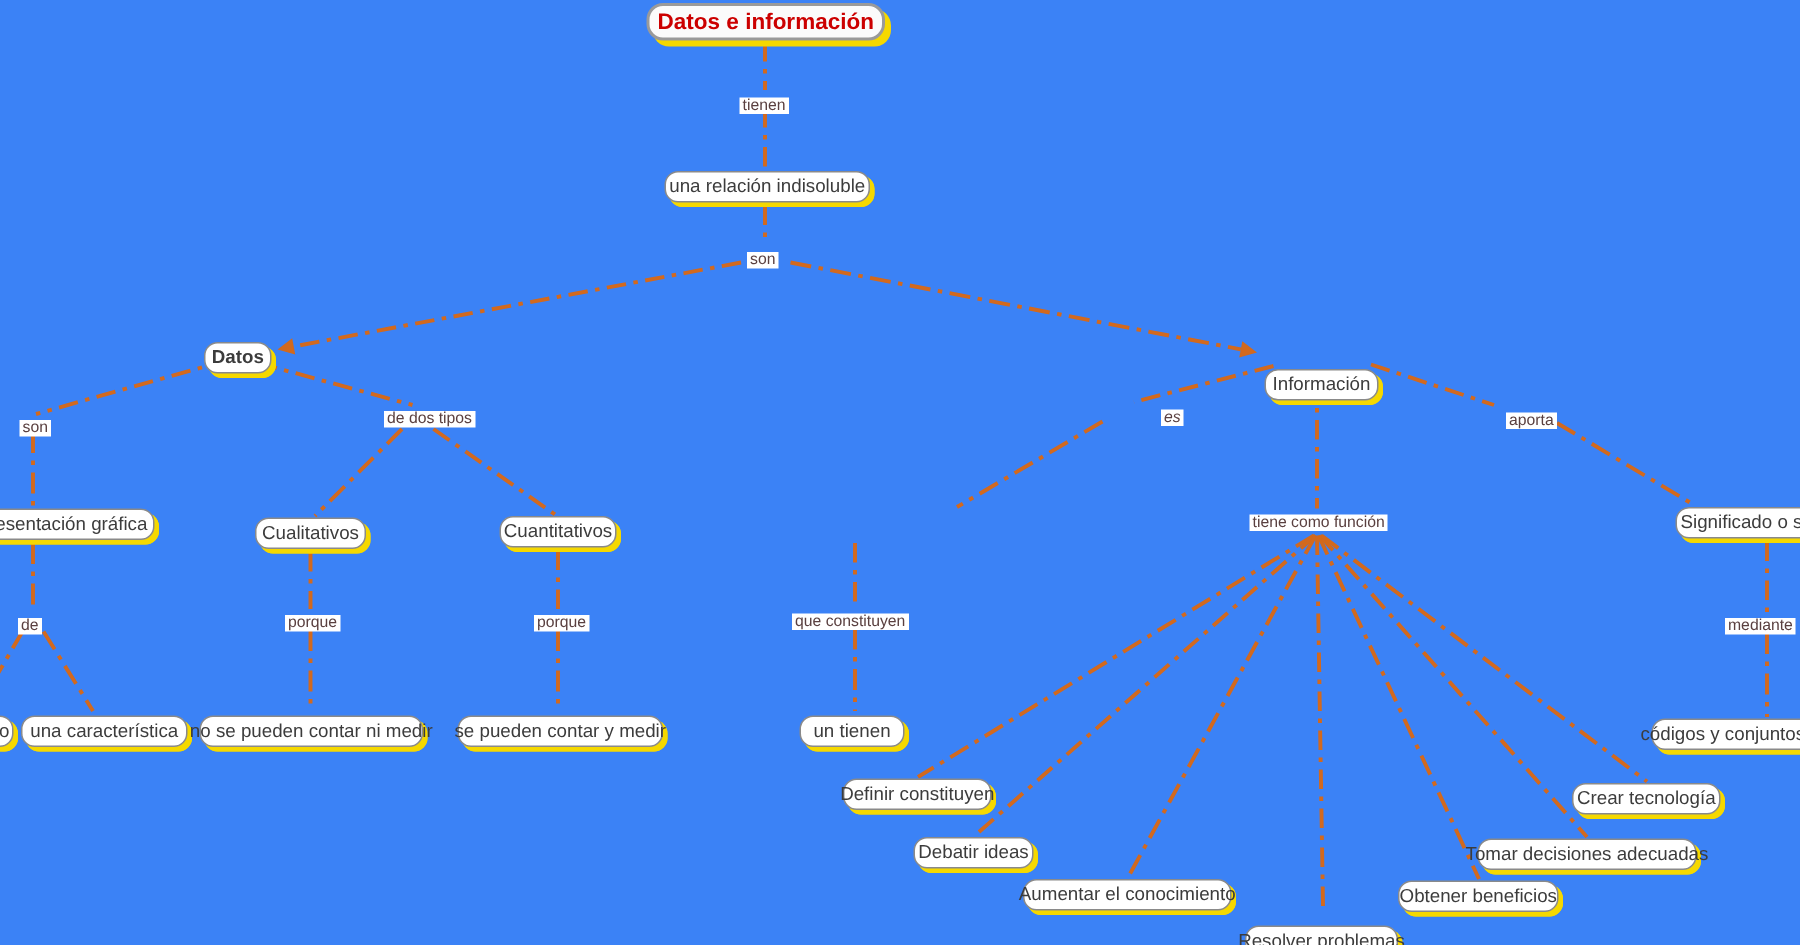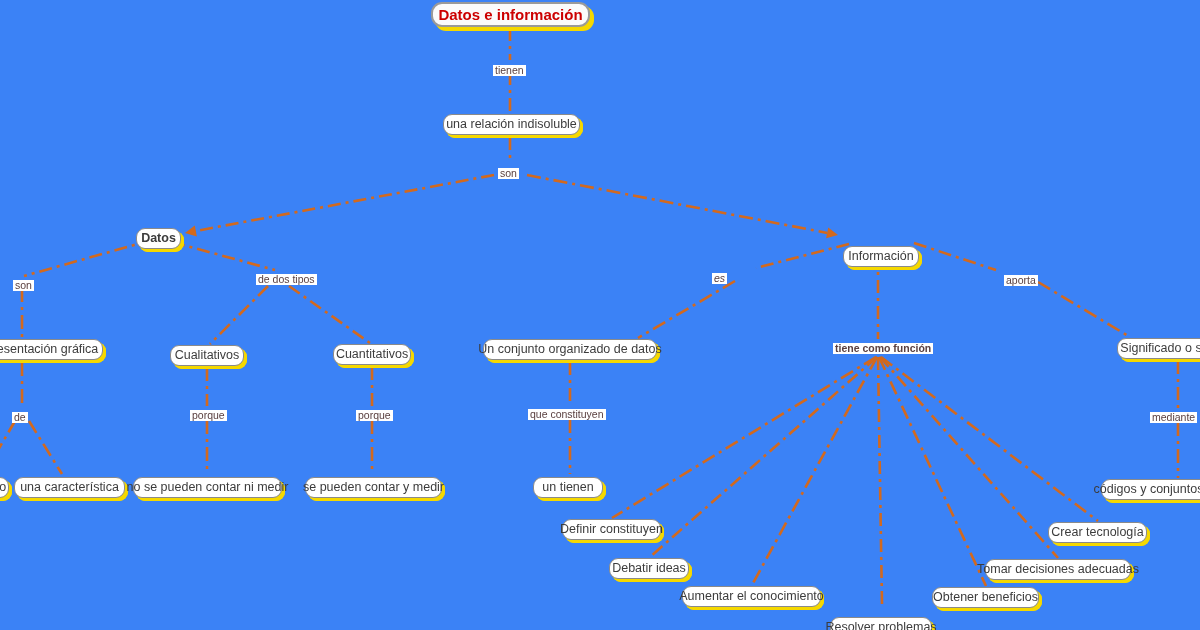--- a/index.html
+++ b/index.html
@@ -186,23 +186,20 @@
     </div>
     <div class="node" style="left: -35px; top: 339px; width: 138px;">
       <span>Representación gráfica</span>
     </div>
     <div class="node" style="left: 170px; top: 345px; width: 74px;">
       <span>Cualitativos</span>
     </div>
     <div class="node" style="left: 333px; top: 344px; width: 78px;">
       <span>Cuantitativos</span>
     </div>
-    <div class="node" style="left: 483px; top: 339px; width: 174px;">
-      <span>Un conjunto organizado de datos</span>
-    </div>
     <div class="node" style="left: 1117px; top: 338px; width: 122px;">
       <span>Significado o sentido</span>
     </div>
     <div class="node" style="left: -48px; top: 477px; width: 57px;">
       <span>un hecho</span>
     </div>
     <div class="node" style="left: 14px; top: 477px; width: 111px;">
       <span>una característica</span>
     </div>
     <div class="node" style="left: 133px; top: 477px; width: 149px;">
@@ -235,21 +232,21 @@
     <div class="node" style="left: 985px; top: 559px; width: 146px;">
       <span>Tomar decisiones adecuadas</span>
     </div>
     <div class="node" style="left: 1048px; top: 522px; width: 99px;">
       <span>Crear tecnología</span>
     </div>
     <div class="edge-label" style="left: 493px; top: 65px;">tienen</div>
     <div class="edge-label" style="left: 498px; top: 168px;">son</div>
     <div class="edge-label" style="left: 13px; top: 280px;">son</div>
     <div class="edge-label" style="left: 256px; top: 274px;">de dos tipos</div>
-    <div class="edge-label" style="left: 712px; top: 273px; font-style: italic;">es</div>
+    <div class="edge-label" style="left: 774px; top: 273px; font-style: italic;">es</div>
     <div class="edge-label" style="left: 1004px; top: 275px;">aporta</div>
     <div class="edge-label" style="left: 12px; top: 412px;">de</div>
     <div class="edge-label" style="left: 190px; top: 410px;">porque</div>
     <div class="edge-label" style="left: 356px; top: 410px;">porque</div>
     <div class="edge-label" style="left: 528px; top: 409px;">que constituyen</div>
-    <div class="edge-label" style="left: 833px; top: 343px; font-weight: bold;">tiene como función</div>
+    <div class="edge-label" style="left: 833px; top: 343px;">tiene como función</div>
     <div class="edge-label" style="left: 1150px; top: 412px;">mediante</div>
   </div>
 
 </body></html>

